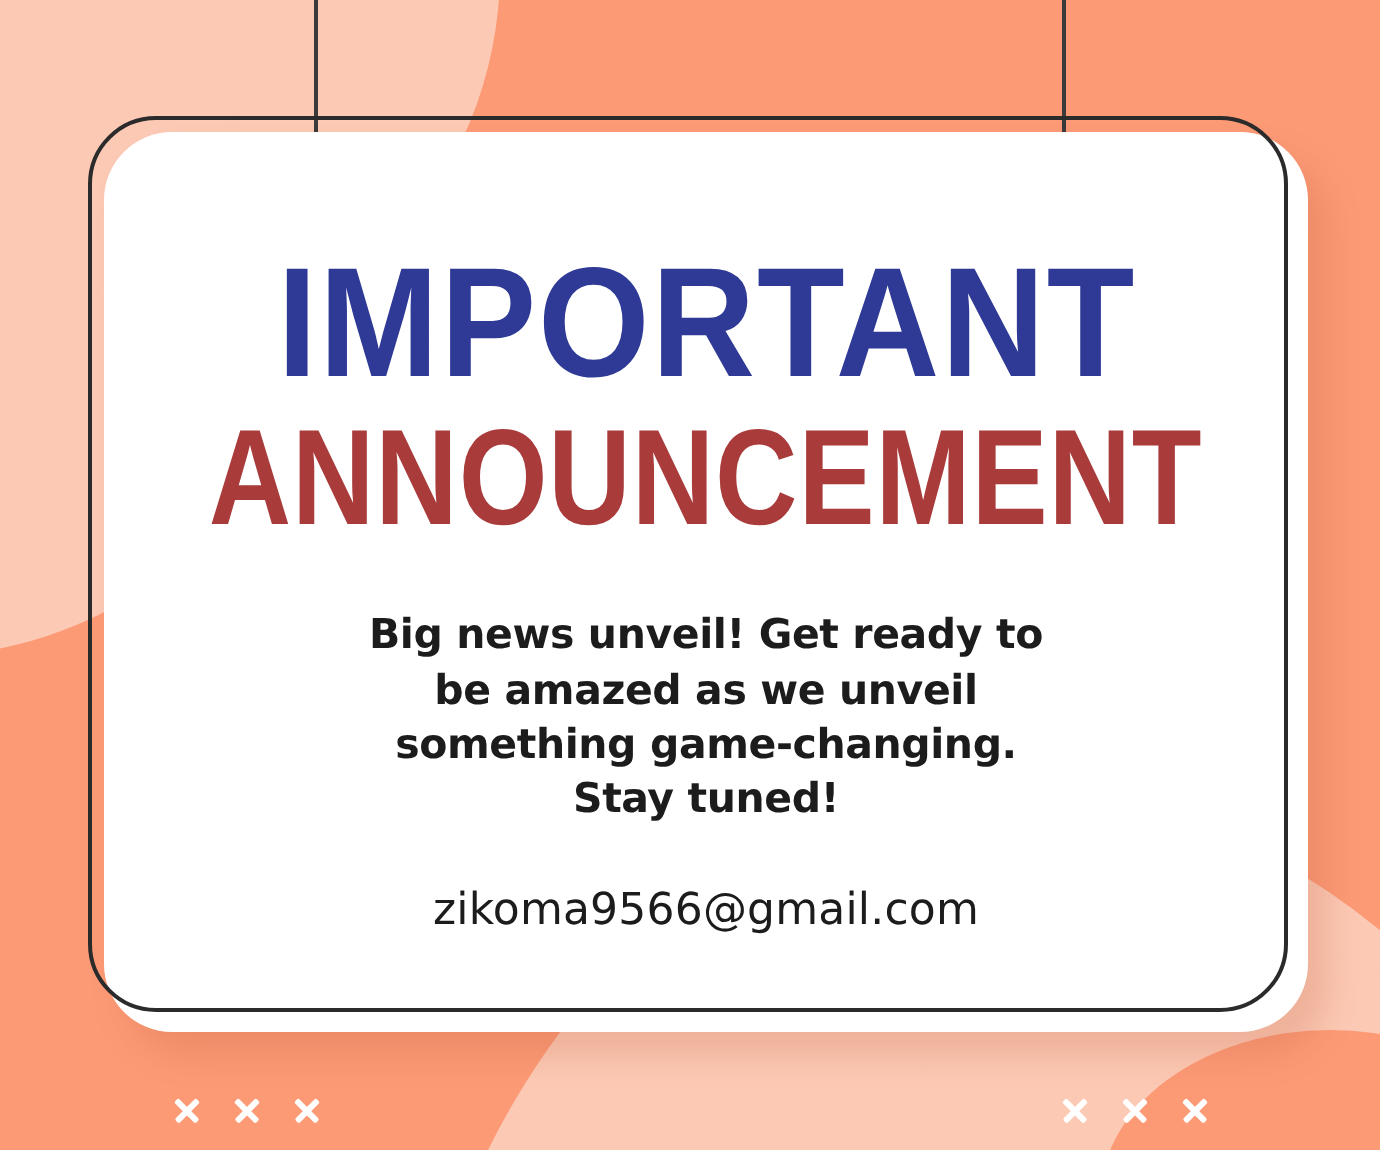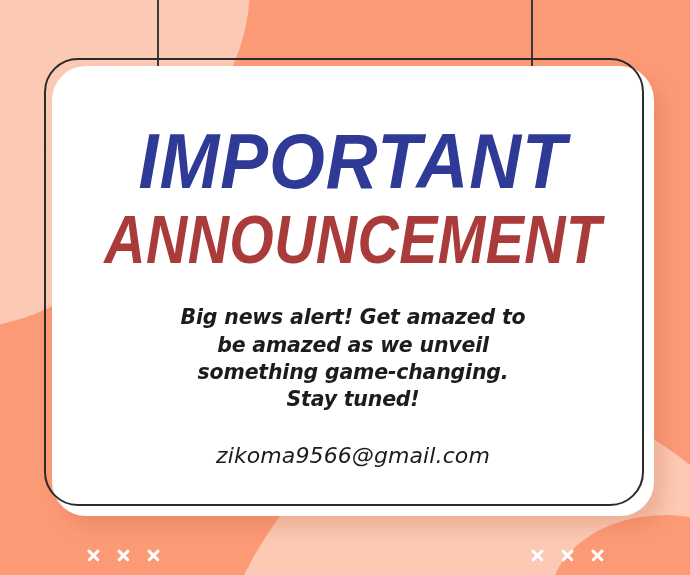--- a/index.html
+++ b/index.html
@@ -99,21 +99,20 @@
   .pin-left  { left: 146px; top: 103px; }
   .pin-right { left: 520px; top: 103px; }
 
   
   .card-wrap {
     position: absolute;
     left: 44px;
     top: 58px;
     width: 602px;
     height: 450px;
-    font-style: italic;
   }
   
   .card-panel {
     position: absolute;
     left: 8px;
     top: 8px;
     width: 602px;
     height: 450px;
     background: #ffffff;
     border-radius: 34px;
@@ -242,21 +241,21 @@
 
   <div class="card-wrap">
     <div class="card-panel"></div>
     <div class="card-outline"></div>
 
     <div class="card-content">
       <div class="headline-1">IMPORTANT</div>
 
       <div class="headline-2">ANNOUNCEMENT</div>
 
-      <p class="body-copy">Big news alert! Get amazed to be amazed as we unveil something game-changing. Stay tuned!</p>
+      <p class="body-copy">Big news unveil! Get ready to be amazed as we unveil something game-changing. Stay tuned!</p>
 
       <div class="email">zikoma9566@gmail.com</div>
     </div>
   </div>
 
   <div class="x-row x-row-left">
     <span class="x-mark"></span>
     <span class="x-mark"></span>
     <span class="x-mark"></span>
   </div>

